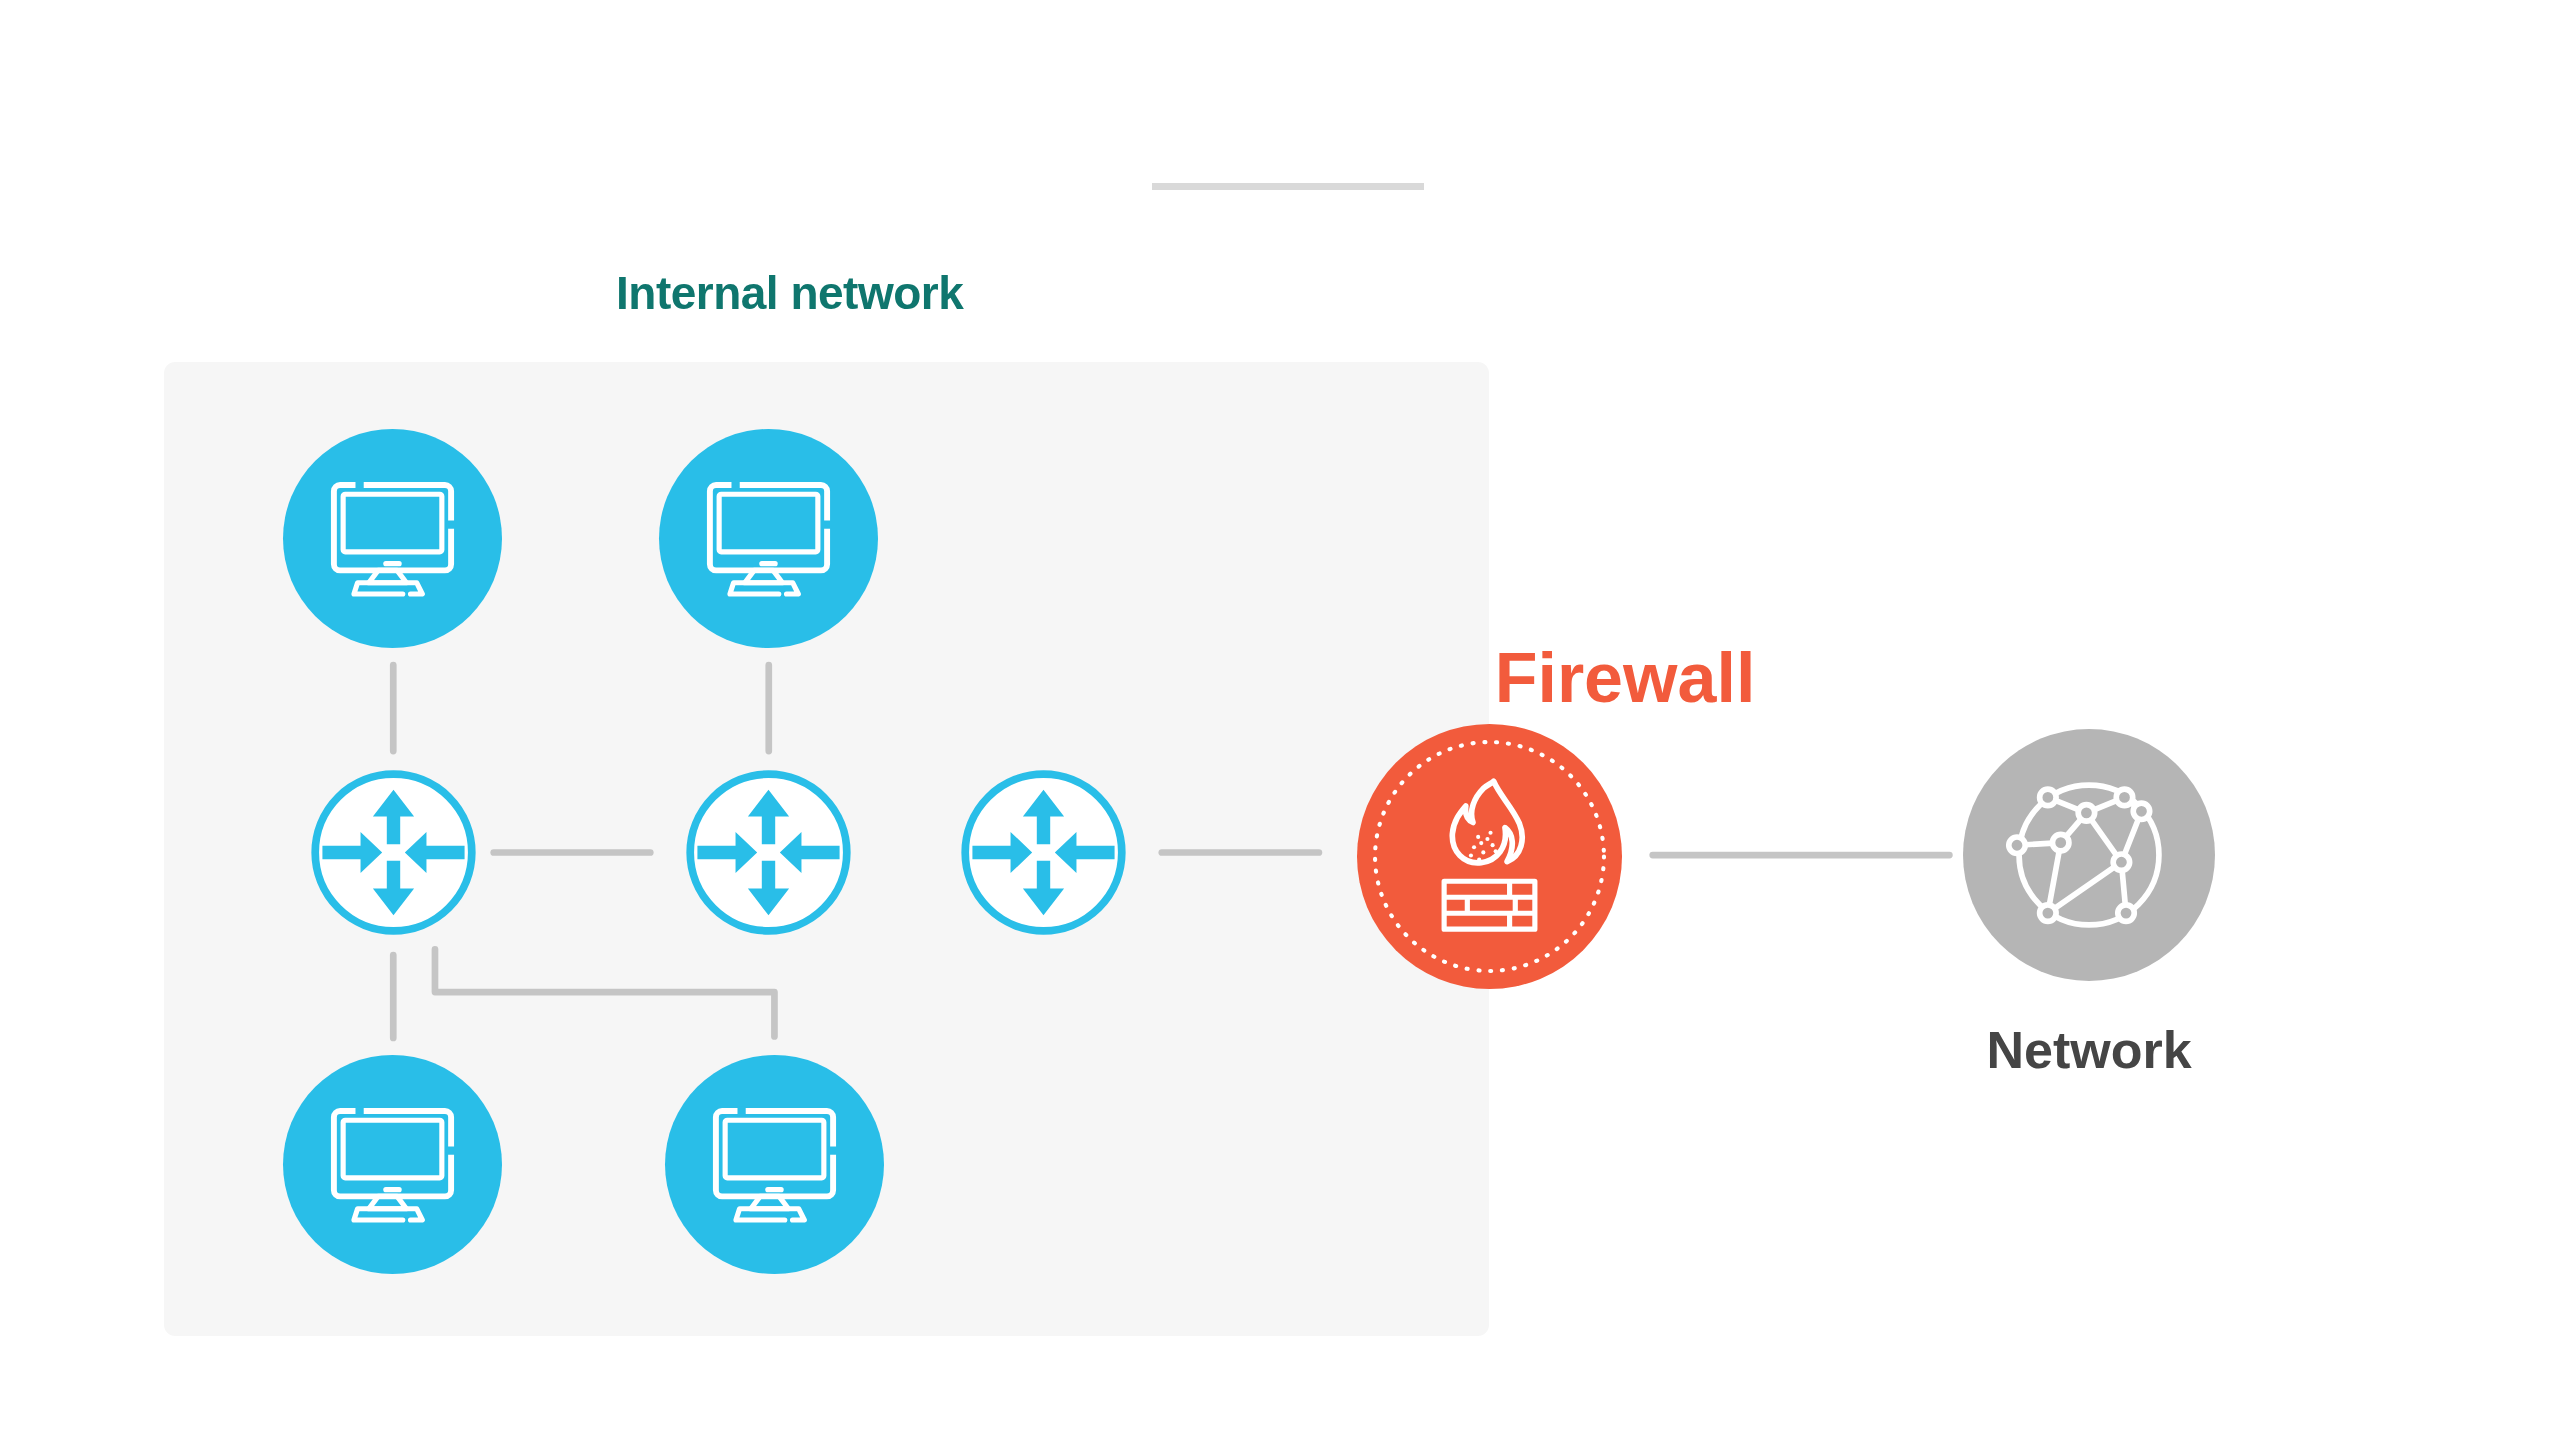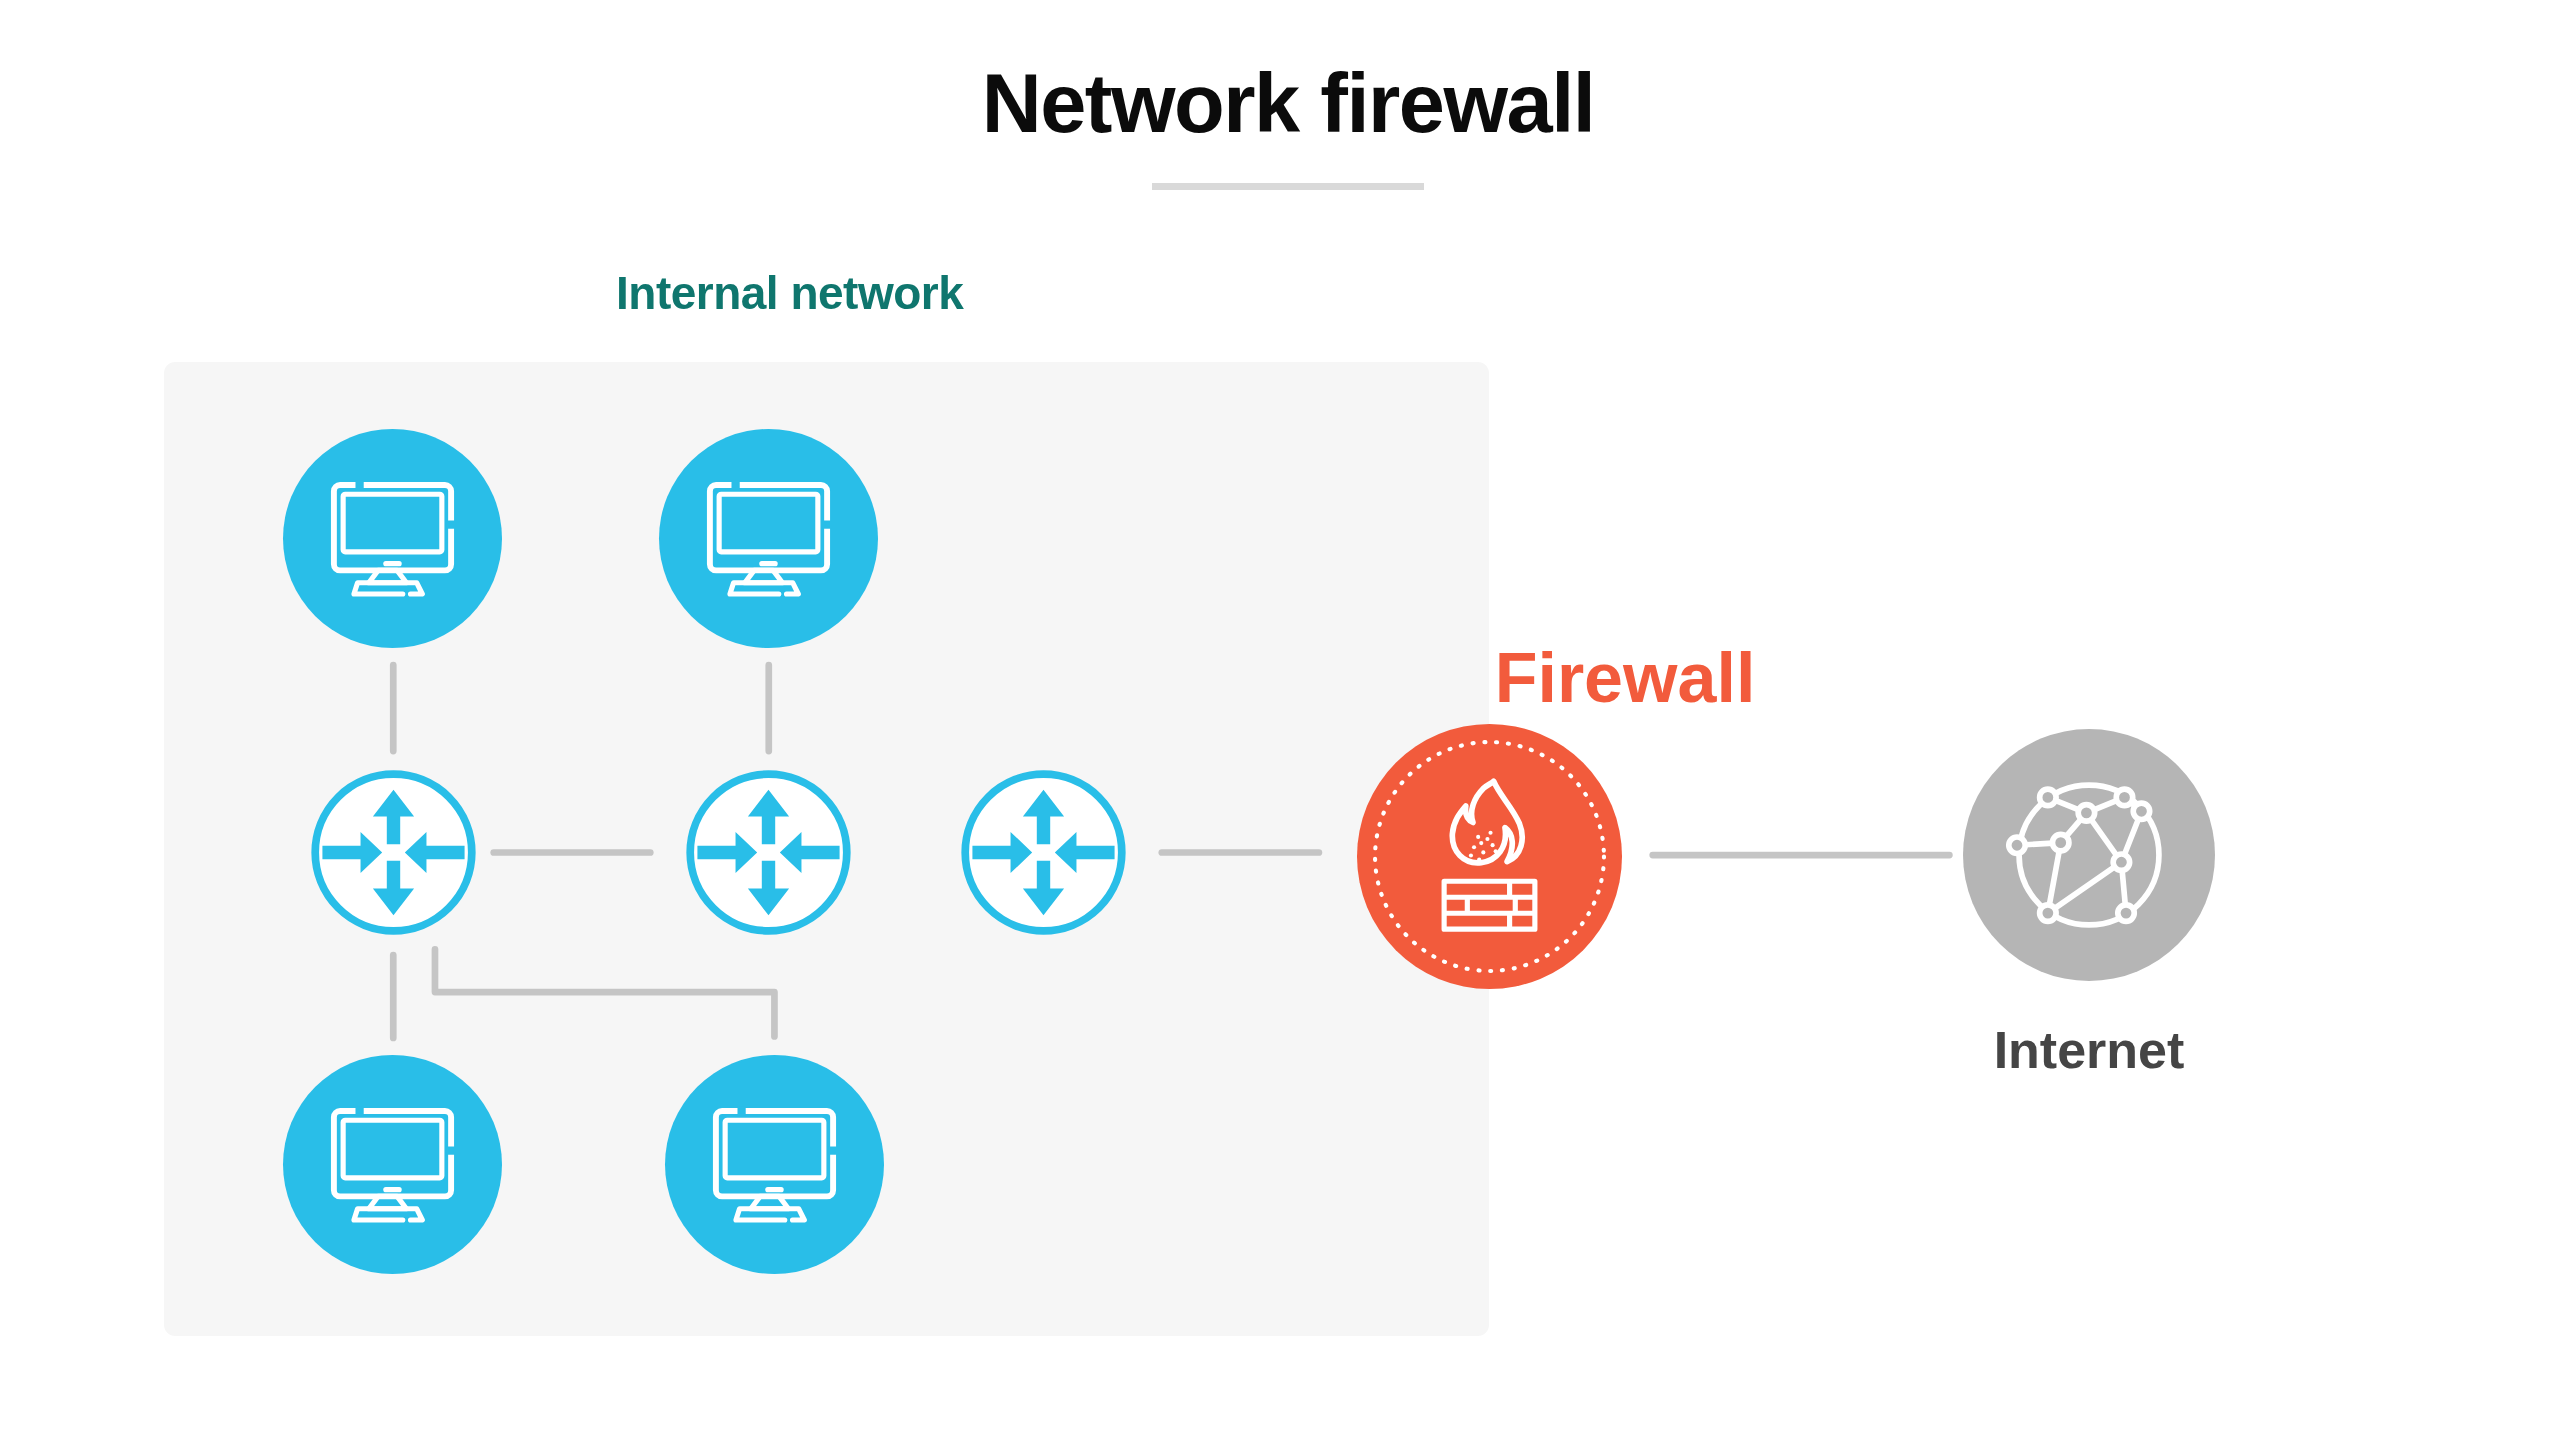--- a/index.html
+++ b/index.html
@@ -117,28 +117,27 @@
         <circle cx="63" cy="14" r="16"></circle>
           <circle cx="-80" cy="113" r="16"></circle>
         <circle cx="72" cy="113" r="16"></circle>
       </g>
     </symbol>
   </defs>
 </svg>
 
 <div class="abs" style="left:0;top:0;width:2576px;height:1449px;">
 
-  <div class="abs title">Network firewall</div>
   <div class="abs title-underline"></div>
 
   <div class="abs panel"></div>
 
   <div class="abs zone-label internal-label">Internal network</div>
   <div class="abs zone-label firewall-label">Firewall</div>
-  <div class="abs zone-label internet-label">Internet</div>
+  <div class="abs zone-label internet-label">Network</div>
 
   <svg class="abs connectors" viewBox="0 0 5000 2813" fill="none" stroke="#C5C5C5" stroke-width="13" stroke-linecap="round" stroke-linejoin="round">
     <path d="M763,1291 V1458"></path>
     <path d="M1492,1291 V1458"></path>
     <path d="M958,1655 H1262"></path>
     <path d="M2255,1655 H2560"></path>
     <path d="M3208,1660 H3784"></path>
     <path d="M763,1854 V2015"></path>
     <path d="M844,1843 V1926 H1503 V2012"></path>
   </svg>

